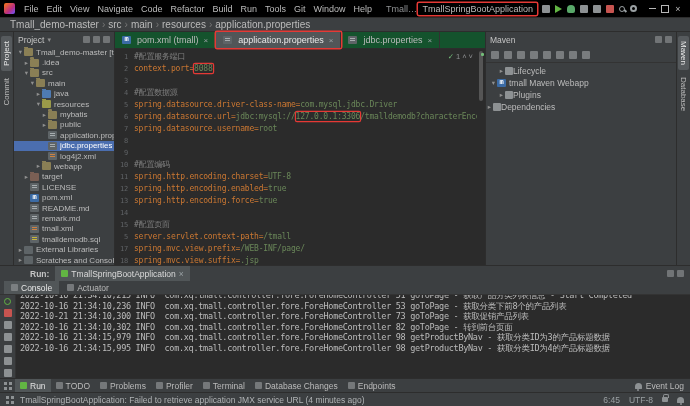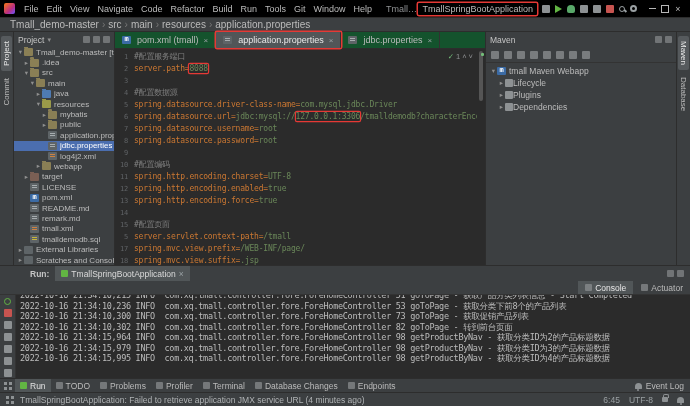--- a/index.html
+++ b/index.html
@@ -93,21 +93,21 @@
   .m-toolbar{height:16px;flex:none;display:flex;align-items:center;gap:5px;padding:0 5px;border-bottom:1px solid #333;}
   .m-toolbar .i-sq{width:8px;height:8px;opacity:.75;}
   .m-row{display:flex;align-items:center;height:12px;font-size:8.5px;color:#bcbcbc;white-space:nowrap;overflow:hidden;}
 
   
   .run-panel{height:113px;flex:none;display:flex;flex-direction:column;border-top:1px solid #2d2d2d;background:#3c3f41;}
   .run-header{height:15px;flex:none;display:flex;align-items:center;font-size:8.5px;padding-left:4px;}
   .run-title{color:#c5c5c5;font-weight:bold;margin-right:6px;padding-left:26px;}
   .run-session{display:flex;align-items:center;gap:3px;background:#515658;height:100%;padding:0 6px;color:#dadada;}
   .run-header .ph-icons{padding-right:6px;}
-  .run-subtabs{height:14px;flex:none;display:flex;align-items:center;gap:1px;padding-left:4px;font-size:8.5px;border-bottom:1px solid #333;justify-content:flex-end;}
+  .run-subtabs{height:14px;flex:none;display:flex;align-items:center;gap:1px;padding-left:4px;font-size:8.5px;border-bottom:1px solid #333;}
   .rtab{display:flex;align-items:center;gap:3px;height:100%;padding:0 7px;color:#bbbbbb;}
   .rtab.active{background:#515658;color:#e8e8e8;}
   .rtab .i-sq{width:7px;height:7px;opacity:.7;}
   .run-body{flex:1;display:flex;min-height:0;}
   .run-tools{width:16px;flex:none;background:#3c3f41;border-right:1px solid #333;display:flex;flex-direction:column;align-items:center;padding-top:3px;gap:4px;}
   [data-name="rerun-icon"]{background:transparent;border:1.5px solid #62b543;border-radius:50%;width:7px;height:7px;}
   [data-name="stop-run-icon"]{background:#c75450;}
   .run-console{flex:1;min-width:0;background:#2b2b2b;overflow:hidden;padding-left:4px;}
   .con-line{height:10.5px;line-height:10.5px;font-family:"DejaVu Sans Mono",monospace;font-size:8.5px;letter-spacing:-0.3px;white-space:pre;color:#bcbcbc;overflow:hidden;}
   .con-line.partial{margin-top:-5px;}
@@ -327,27 +327,27 @@
           </div>
           <div class="tab" data-name="editor-tab-jdbc-properties">
             <span class="ic ic-properties-file" data-name="properties-file-icon"></span>
             <span data-name="tab-label">jdbc.properties</span>
             <span class="close" data-name="close-tab-icon">×</span>
           </div>
         </div>
       <div class="ebody">
         <div class="code" data-name="code-editor">
             <div class="cl" data-name="code-line"><span class="ln" data-name="line-number">1</span><span><span class="seg-comment">#配置服务端口</span></span></div>
-            <div class="cl" data-name="code-line"><span class="ln" data-name="line-number">2</span><span><span class="seg-key">server.path</span><span class="seg-op">=</span><span class="seg-value ann-inline">8088</span></span></div>
+            <div class="cl" data-name="code-line"><span class="ln" data-name="line-number">2</span><span><span class="seg-key">context.port</span><span class="seg-op">=</span><span class="seg-value ann-inline">8088</span></span></div>
             <div class="cl" data-name="code-line"><span class="ln" data-name="line-number">3</span><span></span></div>
             <div class="cl" data-name="code-line"><span class="ln" data-name="line-number">4</span><span><span class="seg-comment">#配置数据源</span></span></div>
             <div class="cl" data-name="code-line"><span class="ln" data-name="line-number">5</span><span><span class="seg-key">spring.datasource.driver-class-name</span><span class="seg-op">=</span><span class="seg-value">com.mysql.jdbc.Driver</span></span></div>
             <div class="cl" data-name="code-line"><span class="ln" data-name="line-number">6</span><span><span class="seg-key">spring.datasource.url</span><span class="seg-op">=</span><span class="seg-value">jdbc:mysql://</span><span class="seg-value ann-inline">127.0.0.1:3306</span><span class="seg-value">/tmalldemodb?characterEncod</span></span></div>
             <div class="cl" data-name="code-line"><span class="ln" data-name="line-number">7</span><span><span class="seg-key">spring.datasource.username</span><span class="seg-op">=</span><span class="seg-value">root</span></span></div>
-            <div class="cl" data-name="code-line"><span class="ln" data-name="line-number">8</span><span><span class="seg-key">spring.datasource.password</span><span class="seg-op">=</span><span class="seg-value">root</span></span></div>
+            <div class="cl" data-name="code-line"><span class="ln" data-name="line-number">8</span></div>
             <div class="cl" data-name="code-line"><span class="ln" data-name="line-number">9</span><span></span></div>
             <div class="cl" data-name="code-line"><span class="ln" data-name="line-number">10</span><span><span class="seg-comment">#配置编码</span></span></div>
             <div class="cl" data-name="code-line"><span class="ln" data-name="line-number">11</span><span><span class="seg-key">spring.http.encoding.charset</span><span class="seg-op">=</span><span class="seg-value">UTF-8</span></span></div>
             <div class="cl" data-name="code-line"><span class="ln" data-name="line-number">12</span><span><span class="seg-key">spring.http.encoding.enabled</span><span class="seg-op">=</span><span class="seg-value">true</span></span></div>
             <div class="cl" data-name="code-line"><span class="ln" data-name="line-number">13</span><span><span class="seg-key">spring.http.encoding.force</span><span class="seg-op">=</span><span class="seg-value">true</span></span></div>
             <div class="cl" data-name="code-line"><span class="ln" data-name="line-number">14</span><span></span></div>
             <div class="cl" data-name="code-line"><span class="ln" data-name="line-number">15</span><span><span class="seg-comment">#配置页面</span></span></div>
             <div class="cl" data-name="code-line"><span class="ln" data-name="line-number">5</span><span><span class="seg-key">server.servlet.context-path</span><span class="seg-op">=</span><span class="seg-value">/tmall</span></span></div>
             <div class="cl" data-name="code-line"><span class="ln" data-name="line-number">17</span><span><span class="seg-key">spring.mvc.view.prefix</span><span class="seg-op">=</span><span class="seg-value">/WEB-INF/page/</span></span></div>
             <div class="cl" data-name="code-line"><span class="ln" data-name="line-number">18</span><span><span class="seg-key">spring.mvc.view.suffix</span><span class="seg-op">=</span><span class="seg-value">.jsp</span></span></div>
@@ -376,36 +376,36 @@
           <span class="i-sq" data-name="reload-all-maven-icon"></span>
           <span class="i-sq" data-name="generate-sources-icon"></span>
           <span class="i-sq" data-name="download-sources-icon"></span>
           <span class="i-sq" data-name="run-maven-goal-icon"></span>
           <span class="i-sq" data-name="skip-tests-icon"></span>
           <span class="i-sq" data-name="maven-settings-icon"></span>
           <span class="i-sq" data-name="collapse-all-icon"></span>
           <span class="i-sq" data-name="hide-panel-icon"></span>
         </div>
       <div data-name="maven-tree" style="padding-top:2px">
+          <div class="m-row" data-name="maven-item-lifecycle" style="padding-left: 12px;">
+            <span class="arrow" data-name="tree-collapsed-arrow-icon">▸</span>
+            <span class="i-sq" data-name="lifecycle-icon"></span>
+            <span> Lifecycle</span>
+          </div>
           <div class="m-row" data-name="maven-root-tmall-maven-webapp" style="padding-left: 4px;">
             <span class="arrow" data-name="tree-expanded-arrow-icon">▾</span>
             <span class="ic ic-maven-file" data-name="maven-project-icon"></span>
             <span data-name="maven-root-label">tmall Maven Webapp</span>
           </div>
-          <div class="m-row" data-name="maven-item-lifecycle" style="padding-left: 12px;">
-            <span class="arrow" data-name="tree-collapsed-arrow-icon">▸</span>
-            <span class="i-sq" data-name="lifecycle-icon"></span>
-            <span> Lifecycle</span>
-          </div>
           <div class="m-row" data-name="maven-item-plugins" style="padding-left: 12px;">
             <span class="arrow" data-name="tree-collapsed-arrow-icon">▸</span>
             <span class="i-sq" data-name="plugins-icon"></span>
             <span> Plugins</span>
           </div>
-          <div class="m-row" data-name="maven-item-dependencies" style="padding-left: 12px; align-items: center;">
+          <div class="m-row" data-name="maven-item-dependencies" style=" align-items: center;">
             <span class="arrow" data-name="tree-collapsed-arrow-icon">▸</span>
             <span class="i-sq" data-name="dependencies-icon"></span>
             <span> Dependencies</span>
           </div>
         </div>
     </div>
 
     <div class="strip right" data-name="right-tool-strip">
         <div class="v-btn active" data-name="tool-button-maven">Maven</div>
         <div class="v-btn" data-name="tool-button-database">Database</div>
@@ -441,23 +441,22 @@
           <span class="i-sq" data-name="stop-run-icon"></span>
           <span class="i-sq" data-name="restart-icon"></span>
           <span class="i-sq" data-name="pin-icon"></span>
           <span class="i-sq" data-name="scroll-to-end-icon"></span>
           <span class="i-sq" data-name="soft-wrap-icon"></span>
           <span class="i-sq" data-name="clear-all-icon"></span>
         </div>
       <div class="run-console" data-name="console-output">
           <div class="con-line partial" data-name="console-line">2022-10-16 21:34:10,215 INFO  com.xq.tmall.controller.fore.ForeHomeController 51 goToPage - 获取产品分类列表信息 - Start Completed</div>
           <div class="con-line" data-name="console-line">2022-10-16 21:34:10,236 INFO  com.xq.tmall.controller.fore.ForeHomeController 53 goToPage - 获取分类下前8个的产品列表</div>
-          <div class="con-line" data-name="console-line">2022-10-16 21:34:10,300 INFO  com.xq.tmall.controller.fore.ForeHomeController 73 goToPage - 获取促销产品列表</div>
+          <div class="con-line" data-name="console-line">2022-10-21 21:34:10,300 INFO  com.xq.tmall.controller.fore.ForeHomeController 73 goToPage - 获取促销产品列表</div>
           <div class="con-line" data-name="console-line">2022-10-16 21:34:10,302 INFO  com.xq.tmall.controller.fore.ForeHomeController 82 goToPage - 转到前台页面</div>
-          <div class="con-line" data-name="console-line">2022-10-16 21:34:15,964 INFO  com.xq.tmall.controller.fore.ForeHomeController 98 getProductByNav - 获取分类ID为2的产品标题数据</div>
           <div class="con-line" data-name="console-line">2022-10-16 21:34:15,979 INFO  com.xq.tmall.controller.fore.ForeHomeController 98 getProductByNav - 获取分类ID为3的产品标题数据</div>
           <div class="con-line" data-name="console-line">2022-10-16 21:34:15,995 INFO  com.xq.tmall.controller.fore.ForeHomeController 98 getProductByNav - 获取分类ID为4的产品标题数据</div>
         </div>
     </div>
   </div>
 
   <div class="bb" data-name="tool-window-bar">
     <span class="grid-ico" data-name="tool-window-switcher-icon" style="width:8px;height:8px;margin-right:2px"></span>
     <span style="display:inline-flex;height:100%" data-name="tool-window-buttons">
         <div class="bb-item active" data-name="tool-window-button-run">

